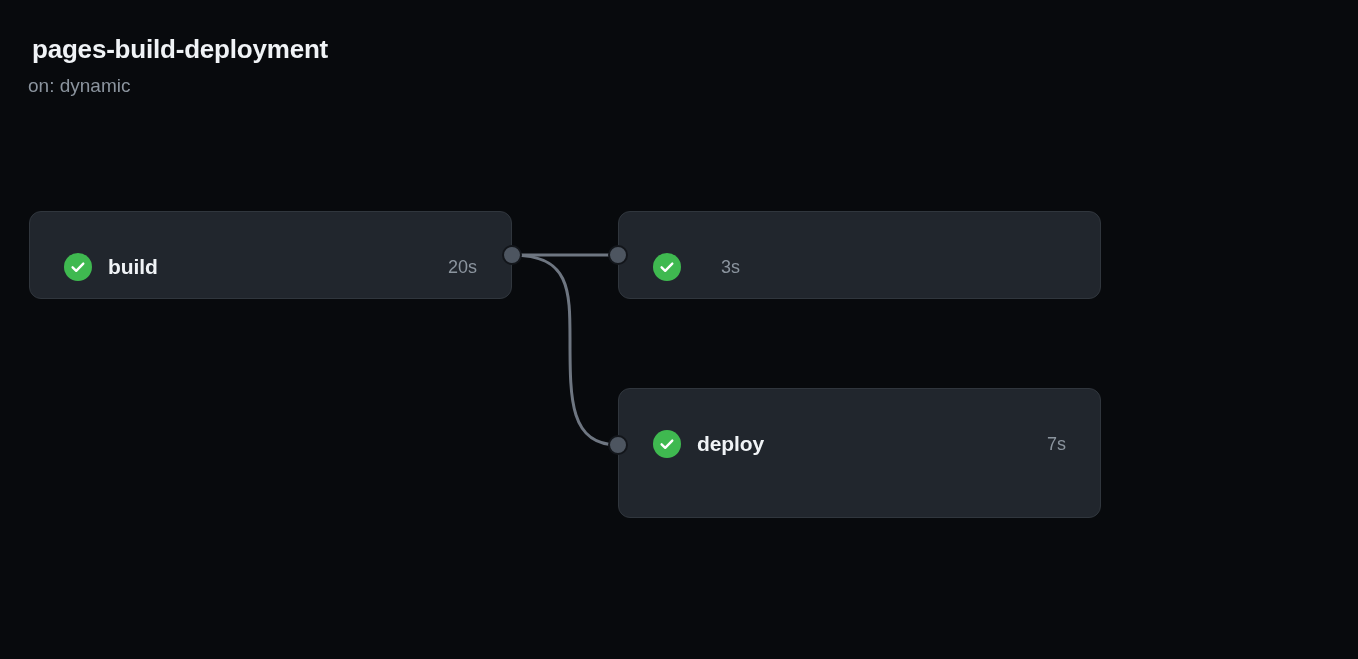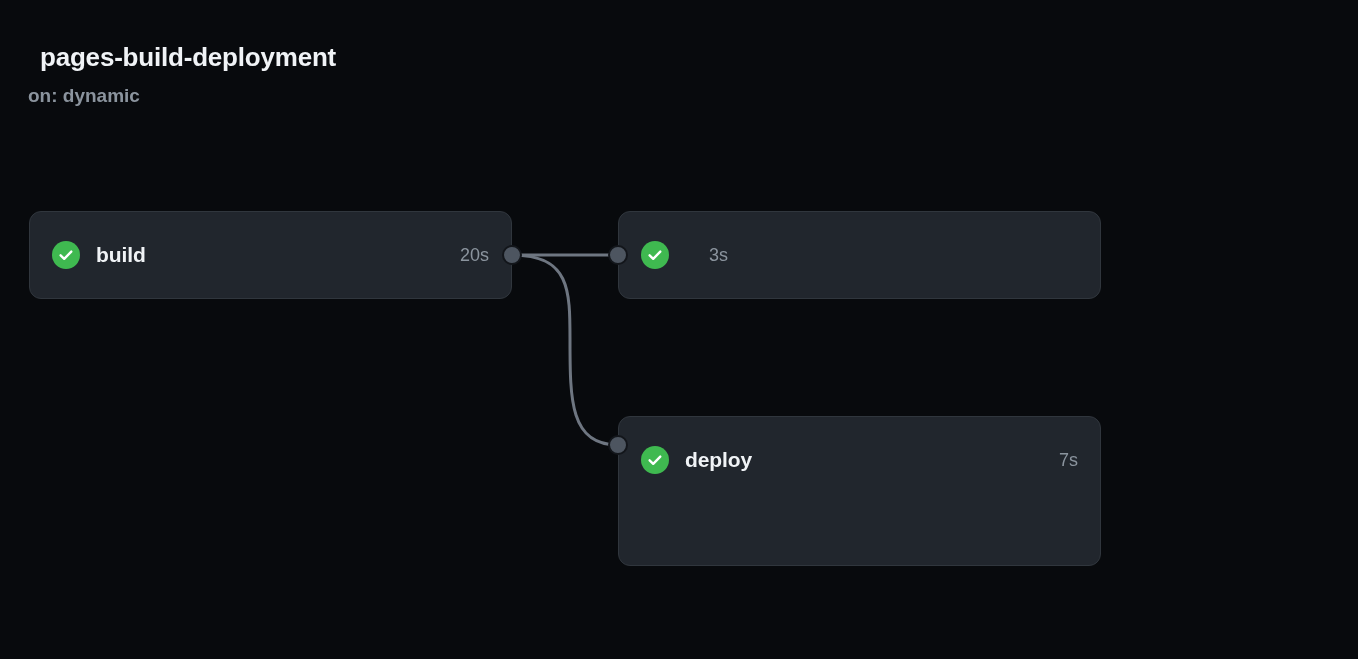--- a/index.html
+++ b/index.html
@@ -25,26 +25,26 @@
     position: absolute;
     left: 28px;
     top: 30px;
   }
   .wf-title {
     font-size: 26px;
     font-weight: bold;
     color: #f0f3f6;
     letter-spacing: -0.2px;
     line-height: 1.2;
-    margin: 12px;
+    margin: 4px;
     white-space: nowrap;
   }
   .wf-subtitle {
     font-size: 19px;
-    font-weight: bold;
+    font-weight: normal;
     color: #8b949e;
     line-height: 1.2;
     margin: 10px 0 0 0;
     white-space: nowrap;
   }
 
   
   .edges-layer {
     position: absolute;
     left: 0;
@@ -56,21 +56,21 @@
 
   
   .job-node {
     position: absolute;
     box-sizing: border-box;
     background: #21262d;
     border: 1px solid #30363d;
     border-radius: 12px;
     display: flex;
     align-items: flex-start;
-    padding: 0;
+    padding: 12px;
   }
   .job-row {
     display: flex;
     align-items: center;
     width: 100%;
     height: 86px;
     padding: 0 22px 0 22px;
     box-sizing: border-box;
   }
   .status-icon {
@@ -148,21 +148,21 @@
     <div class="job-row">
       <span class="status-icon">
         <svg width="18" height="18" viewBox="0 0 16 16" fill="none">
           <path d="M3.2 8.3 L6.4 11.4 L12.7 5.0" stroke="#ffffff" stroke-width="2.1" stroke-linecap="round" stroke-linejoin="round"></path>
         </svg>
       </span>
       <span class="job-duration">3s</span>
     </div>
   </div>
 
-  <div class="job-node" id="node-deploy" style="left: 618px; top: 416px; width: 483px; height: 150px;">
+  <div class="job-node" id="node-deploy" style="left: 618px; top: 388px; width: 483px; height: 130px;">
     <div class="job-row">
       <span class="status-icon">
         <svg width="18" height="18" viewBox="0 0 16 16" fill="none">
           <path d="M3.2 8.3 L6.4 11.4 L12.7 5.0" stroke="#ffffff" stroke-width="2.1" stroke-linecap="round" stroke-linejoin="round"></path>
         </svg>
       </span>
       <span class="job-label">deploy</span>
       <span class="job-duration">7s</span>
     </div>
   </div>

